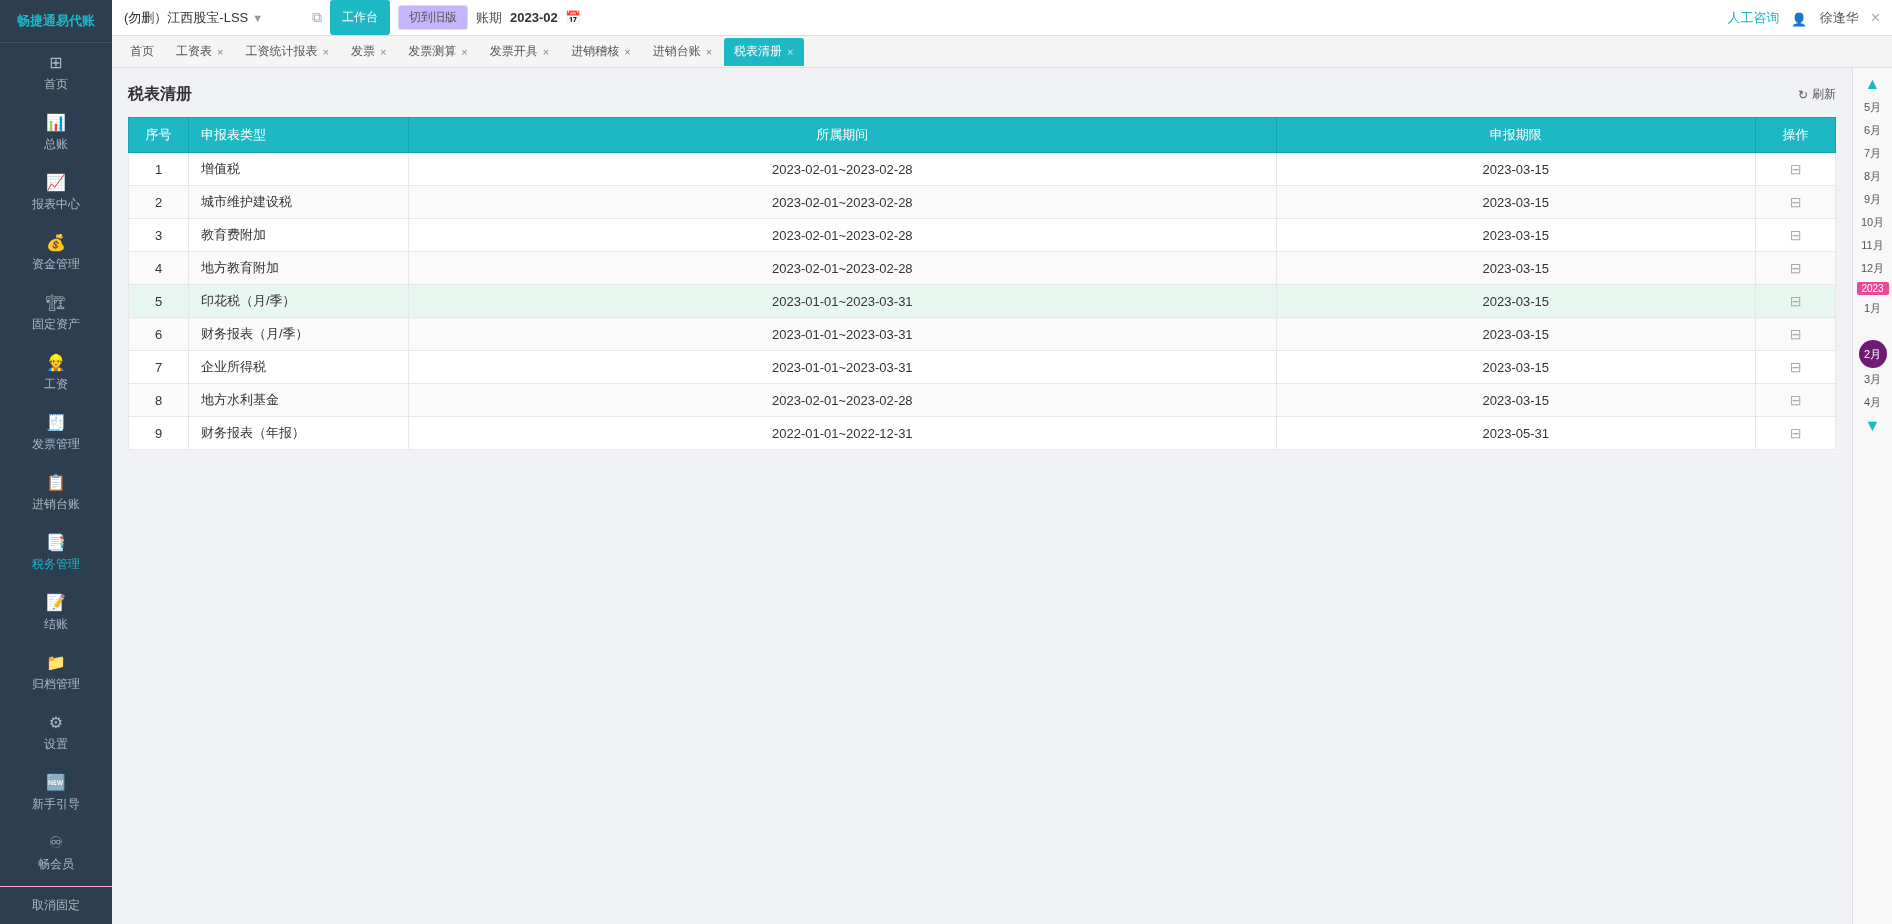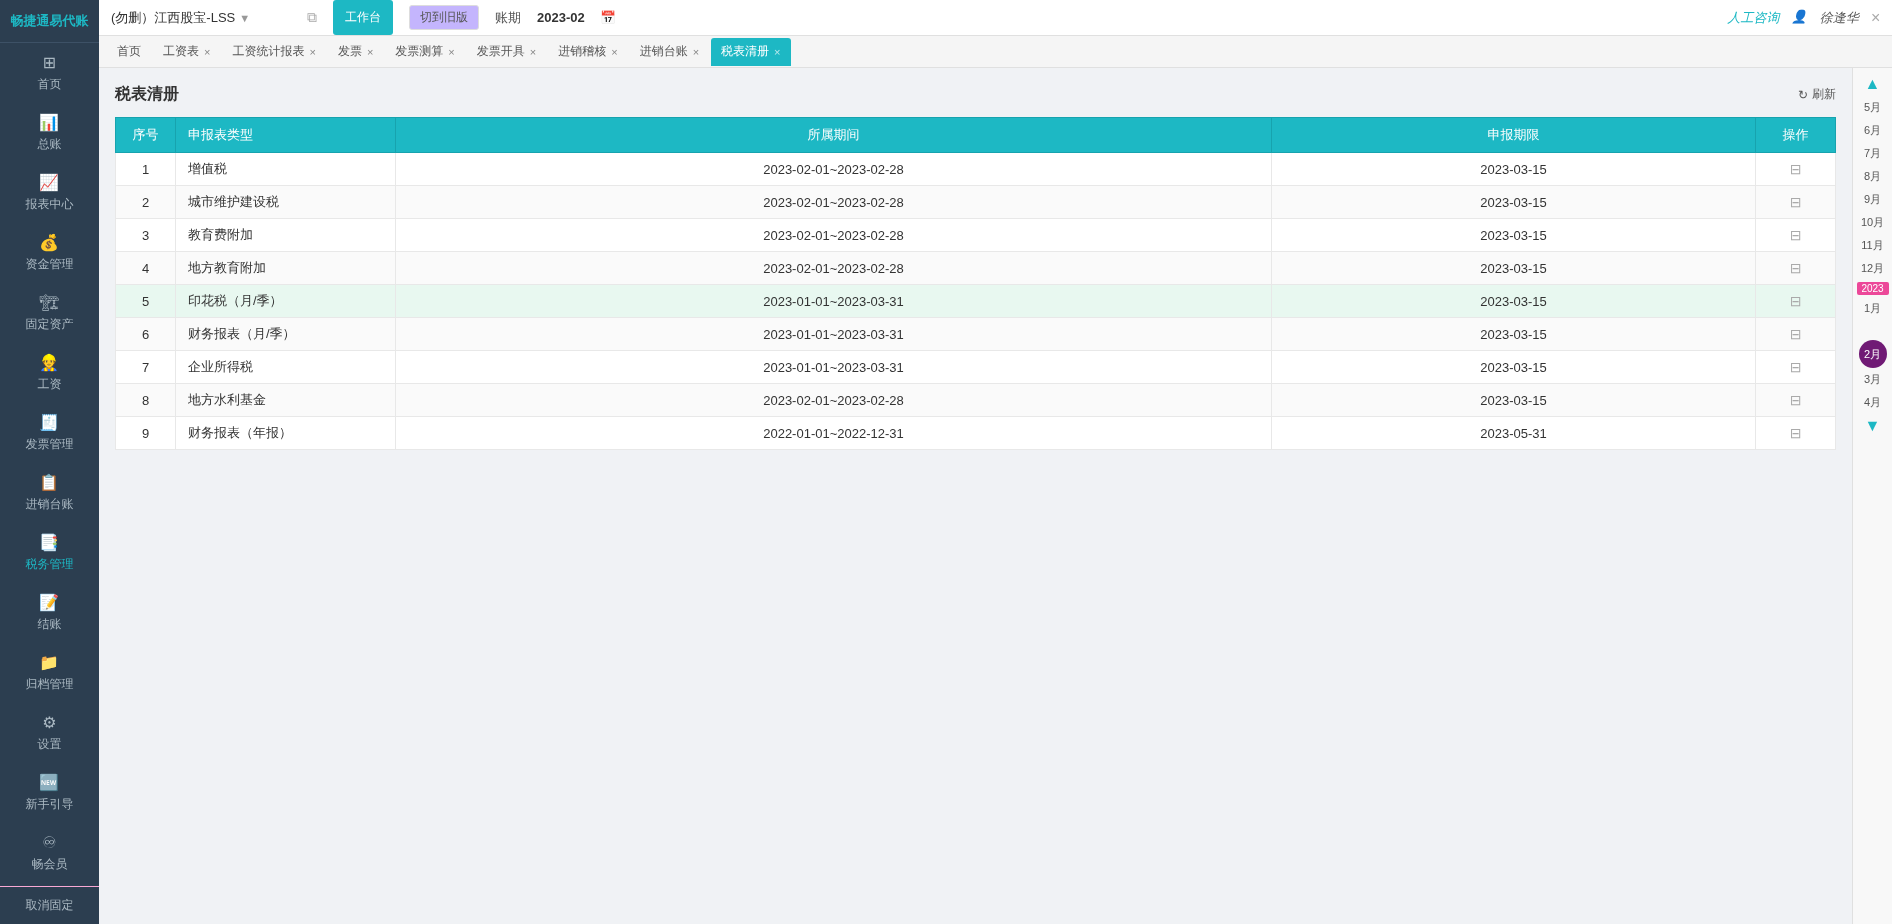--- a/index.html
+++ b/index.html
@@ -1,20 +1,20 @@
 <!DOCTYPE html>
 <html><head>
   <meta charset="utf-8">
   <style>
     * { margin: 0; padding: 0; box-sizing: border-box; }
     body { font-family: 'Microsoft YaHei', Arial, sans-serif; font-size: 13px; background: #f0f2f5; display: flex; height: 924px; overflow: hidden; }
 
     
     .sidebar {
-      width: 99px;
+      width: 112px;
       background: #2c3e50;
       display: flex;
       flex-direction: column;
       height: 100%;
       flex-shrink: 0;
     }
     .sidebar-logo {
       padding: 12px 8px;
       color: #1db8c4;
       font-size: 13px;
@@ -55,21 +55,21 @@
     }
 
     
     .topbar {
       background: #fff;
       height: 36px;
       display: flex;
       align-items: center;
       padding: 0 12px;
       border-bottom: 1px solid #e0e0e0;
-      gap: 16px;
+      gap: 8px;
       flex-shrink: 0;
     }
     .topbar-company {
       display: flex;
       align-items: center;
       gap: 4px;
       font-size: 13px;
       color: #333;
       min-width: 180px;
     }
@@ -88,25 +88,24 @@
       color: #555;
       border: 1px solid #ddd;
       border-radius: 3px;
       padding: 3px 10px;
       font-size: 12px;
       cursor: pointer;
     }
     .topbar-right {
       margin-left: auto;
       display: flex;
-      align-items: flex-start;
+      align-items: flex-end;
       gap: 12px;
       font-size: 13px;
       color: #555;
-      font-style: italic;
     }
     .topbar-right span { cursor: pointer; }
 
     
     .tabbar {
       background: #f5f5f5;
       height: 32px;
       display: flex;
       align-items: center;
       padding: 0 8px;

